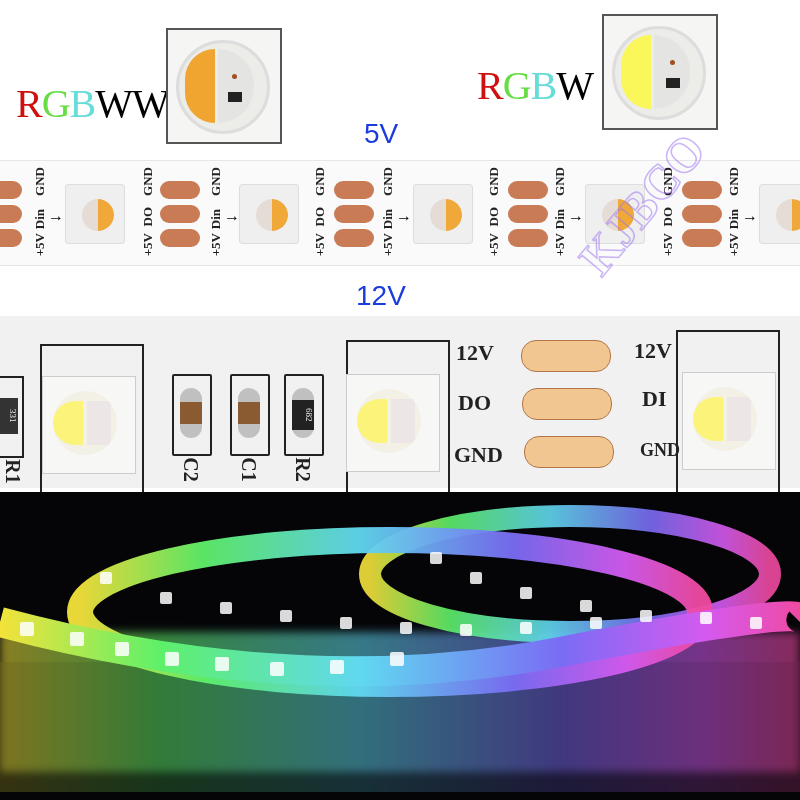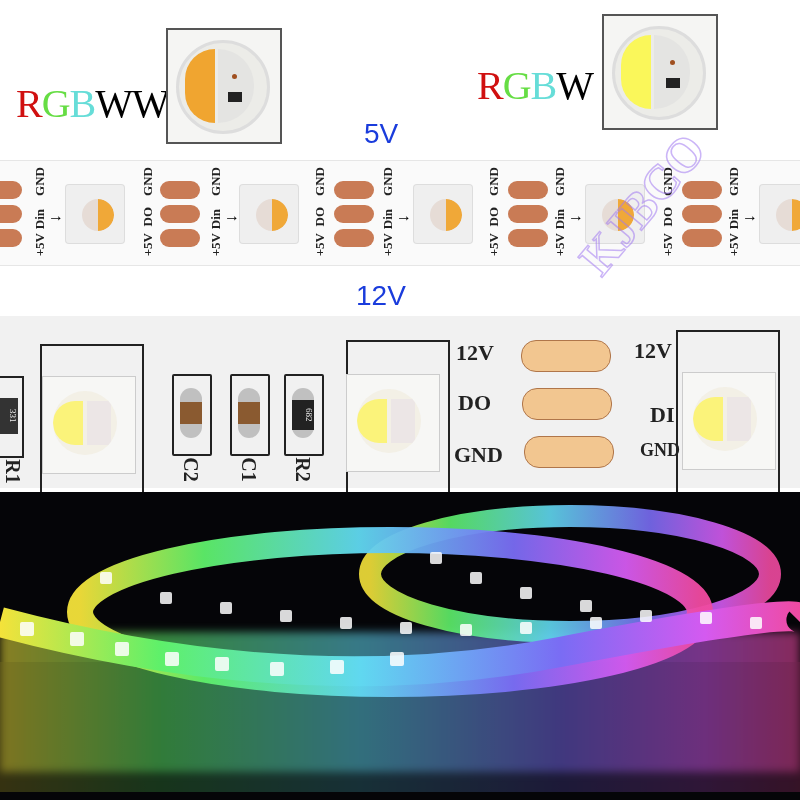--- a/index.html
+++ b/index.html
@@ -170,21 +170,21 @@
 
   <div class="t12" style="left:462px;top:24px;">12V</div>
   <div class="t12" style="left:464px;top:74px;">DO</div>
   <div class="t12" style="left:460px;top:126px;">GND</div>
 
   <div class="pad12" style="left:527px;top:24px;"></div>
   <div class="pad12" style="left:528px;top:72px;"></div>
   <div class="pad12" style="left:530px;top:120px;"></div>
 
   <div class="t12" style="left:640px;top:22px;">12V</div>
-  <div class="t12" style="left:648px;top:86px;margin-left:8px;">DI</div>
+  <div class="t12" style="left:648px;top:70px;">DI</div>
   <div class="t12" style="left:646px;top:124px;font-size:18px;">GND</div>
 
   <div class="abs" style="left:682px;top:14px;width:100px;height:168px;border:2px solid #222;"></div>
   <div class="led12" style="left:688px;top:56px;width:92px;height:96px;">
     <div class="abs" style="left:10px;top:14px;width:64px;height:64px;border-radius:50%;background:#f3f0e6;overflow:hidden;">
       <div class="abs" style="left:0;top:10px;width:30px;height:44px;background:#fbf37a;border-radius:22px 0 0 22px;"></div>
       <div class="abs" style="left:34px;top:10px;width:24px;height:44px;background:#ece6e6;"></div>
     </div>
   </div>
 </div>

